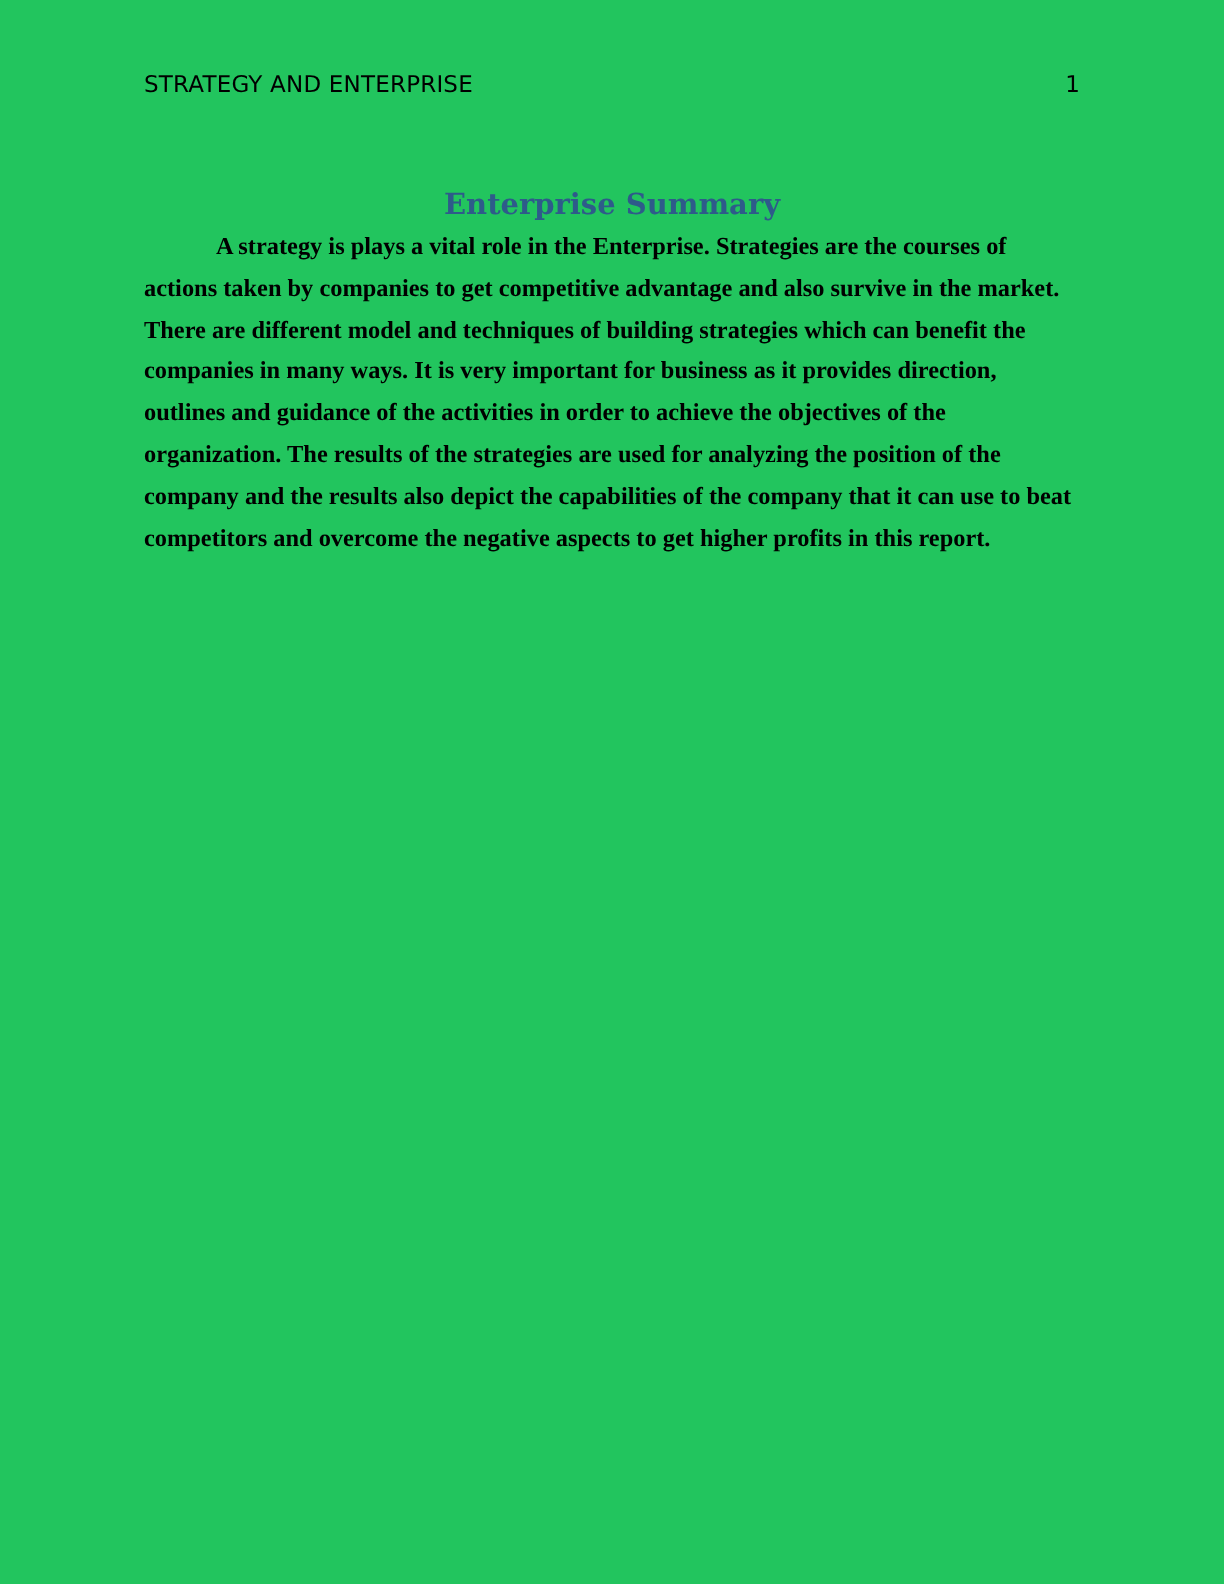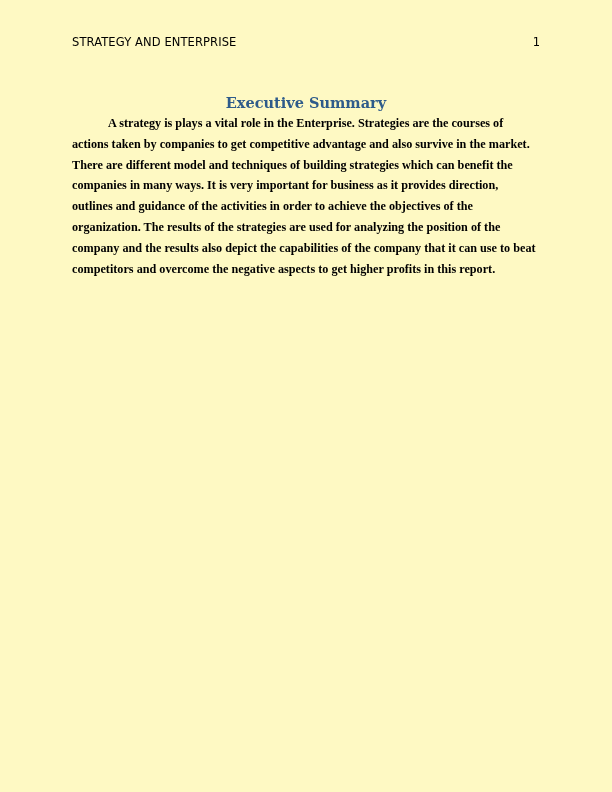--- a/index.html
+++ b/index.html
@@ -11,21 +11,21 @@
       width: 612px;
       height: 792px;
       position: relative;
       overflow: hidden;
     }
     .page {
       position: absolute;
       left: 0; top: 0;
       width: 612px;
       height: 792px;
-      background: #fef9c3;
+      background: #22c55e;
     }
     .header-left {
       position: absolute;
       left: 72px;
       top: 35px;
       font-family: "DejaVu Sans", sans-serif;
       font-size: 11.5px;
       color: #000000;
       letter-spacing: 0.1px;
     }
@@ -61,15 +61,15 @@
       margin: 0;
       font-weight: bold;
     }
   </style>
 </head>
 <body>
 
 <div class="page">
   <div class="header-left">STRATEGY AND ENTERPRISE</div>
   <div class="header-right">1</div>
-  <div class="title">Executive Summary</div>
+  <div class="title">Enterprise Summary</div>
   <p class="body-text">A strategy is plays a vital role in the Enterprise. Strategies are the courses of actions taken by companies to get competitive advantage and also survive in the market. There are different model and techniques of building strategies which can benefit the companies in many ways. It is very important for business as it provides direction, outlines and guidance of the activities in order to achieve the objectives of the organization. The results of the strategies are used for analyzing the position of the company and the results also depict the capabilities of the company that it can use to beat competitors and overcome the negative aspects to get higher profits in this report.</p>
 </div>
 
 </body></html>

